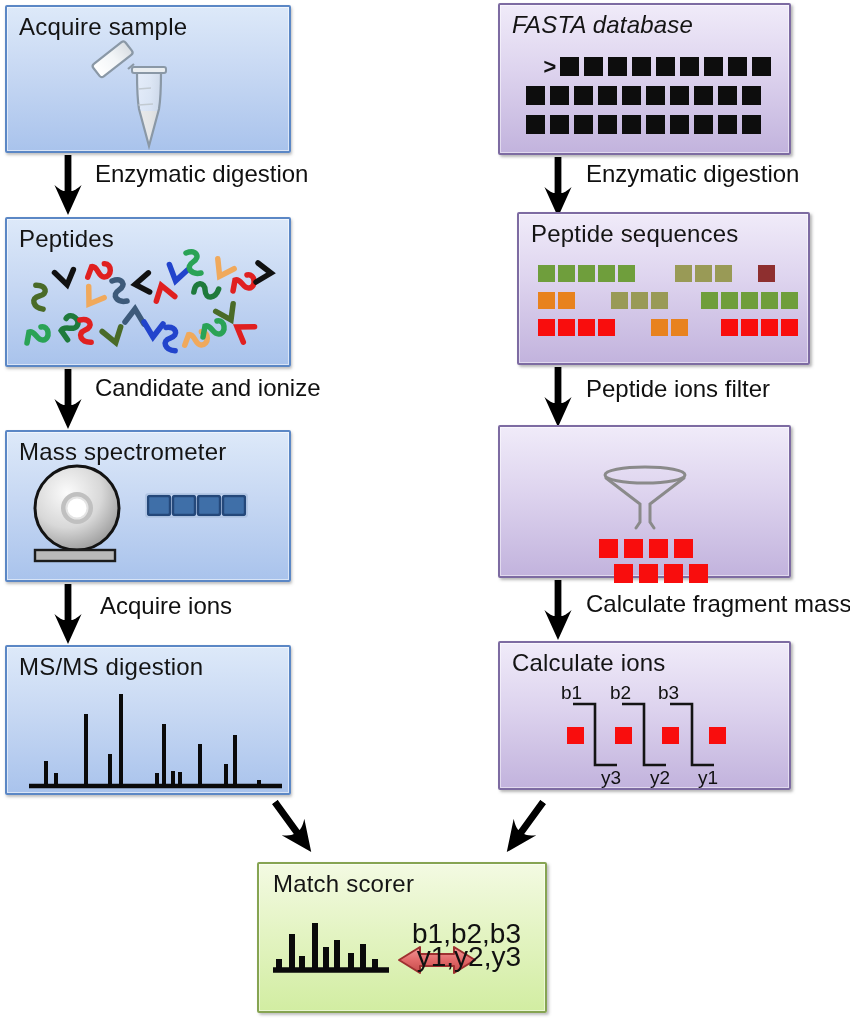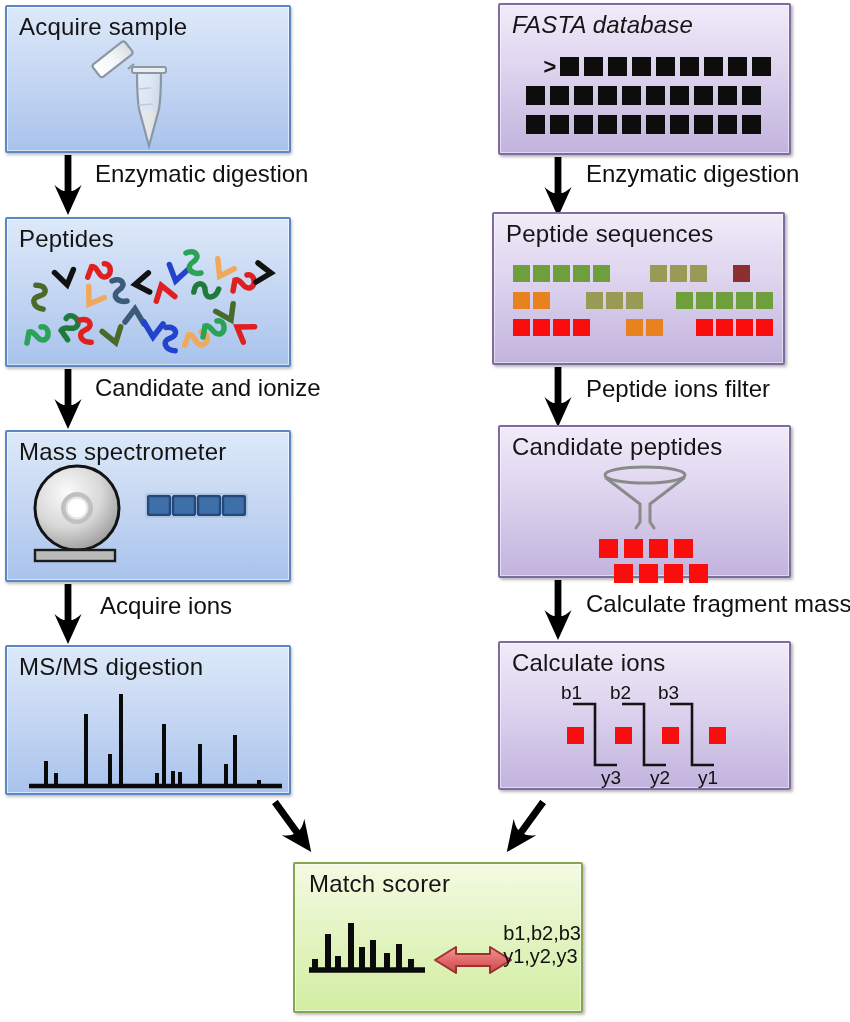--- a/index.html
+++ b/index.html
@@ -4,29 +4,29 @@
 <style>
   html,body{margin:0;padding:0;background:#ffffff;}
   #canvas{position:relative;width:850px;height:1022px;background:#ffffff;overflow:hidden;
           font-family:"Liberation Sans",sans-serif;color:#151515;}
   .box{position:absolute;border-radius:2px;}
   .box.blue{background:linear-gradient(180deg,#dde9f9 0%,#c7d8f3 45%,#a9c3ec 100%);
             border:2px solid #5b87c5;box-shadow:1px 2px 3px rgba(110,110,110,.45), inset 0 0 0 1px rgba(255,255,255,.55);}
   .box.purple{background:linear-gradient(180deg,#f0ebf9 0%,#ddd3ee 45%,#c2b3dd 100%);
             border:2px solid #7d6ba2;box-shadow:2px 2px 3px rgba(110,110,110,.5), inset 0 0 0 1px rgba(255,255,255,.5);}
   .box.green{background:linear-gradient(180deg,#f3fae2 0%,#e4f4c4 45%,#d2eda2 100%);
-            border:2px solid #86a452;box-shadow:2px 2px 3px rgba(110,110,110,.45), inset 0 0 0 1px rgba(255,255,255,.5);margin-left:36px;}
+            border:2px solid #86a452;box-shadow:2px 2px 3px rgba(110,110,110,.45), inset 0 0 0 1px rgba(255,255,255,.5);}
   .box-title{position:absolute;top:6px;left:12px;font-size:24px;letter-spacing:.2px;color:#141414;white-space:nowrap;}
   .arrow-label{position:absolute;font-size:24px;color:#101010;white-space:nowrap;}
   .abs{position:absolute;}
   .sq{display:inline-block;}
   .seq-row{position:absolute;height:17px;white-space:nowrap;font-size:0;}
   .fasta-row{position:absolute;height:19px;white-space:nowrap;font-size:0;}
   .fasta-prefix{display:inline-block;font-size:22px;font-weight:bold;color:#111;vertical-align:top;line-height:19px;}
-  .ion-text{position:absolute;right:0;top:58px;font-size:20px;line-height:23px;color:#111;}
+  .ion-text{position:absolute;right:24px;top:58px;text-align:right;font-size:28px;line-height:23px;color:#111;}
 </style>
 </head>
 <body>
 
 <div id="canvas">
 
   <div class="box blue" style="left:5px;top:5px;width:282px;height:144px;">
     <div class="box-title">Acquire sample</div>
     <svg class="abs" style="left:0;top:0;" width="282" height="144" viewBox="0 0 282 144">
       <defs>
@@ -145,36 +145,35 @@
         <div class="fasta-row" style="top: 29px; left: -17px;"><span class="sq" style="width: 19px; height: 19px; margin-right: 5px; background: rgb(13, 13, 13);"></span><span class="sq" style="width: 19px; height: 19px; margin-right: 5px; background: rgb(13, 13, 13);"></span><span class="sq" style="width: 19px; height: 19px; margin-right: 5px; background: rgb(13, 13, 13);"></span><span class="sq" style="width: 19px; height: 19px; margin-right: 5px; background: rgb(13, 13, 13);"></span><span class="sq" style="width: 19px; height: 19px; margin-right: 5px; background: rgb(13, 13, 13);"></span><span class="sq" style="width: 19px; height: 19px; margin-right: 5px; background: rgb(13, 13, 13);"></span><span class="sq" style="width: 19px; height: 19px; margin-right: 5px; background: rgb(13, 13, 13);"></span><span class="sq" style="width: 19px; height: 19px; margin-right: 5px; background: rgb(13, 13, 13);"></span><span class="sq" style="width: 19px; height: 19px; margin-right: 5px; background: rgb(13, 13, 13);"></span><span class="sq" style="width: 19px; height: 19px; margin-right: 5px; background: rgb(13, 13, 13);"></span></div>
         <div class="fasta-row" style="top: 58px; left: -17px;"><span class="sq" style="width: 19px; height: 19px; margin-right: 5px; background: rgb(13, 13, 13);"></span><span class="sq" style="width: 19px; height: 19px; margin-right: 5px; background: rgb(13, 13, 13);"></span><span class="sq" style="width: 19px; height: 19px; margin-right: 5px; background: rgb(13, 13, 13);"></span><span class="sq" style="width: 19px; height: 19px; margin-right: 5px; background: rgb(13, 13, 13);"></span><span class="sq" style="width: 19px; height: 19px; margin-right: 5px; background: rgb(13, 13, 13);"></span><span class="sq" style="width: 19px; height: 19px; margin-right: 5px; background: rgb(13, 13, 13);"></span><span class="sq" style="width: 19px; height: 19px; margin-right: 5px; background: rgb(13, 13, 13);"></span><span class="sq" style="width: 19px; height: 19px; margin-right: 5px; background: rgb(13, 13, 13);"></span><span class="sq" style="width: 19px; height: 19px; margin-right: 5px; background: rgb(13, 13, 13);"></span><span class="sq" style="width: 19px; height: 19px; margin-right: 5px; background: rgb(13, 13, 13);"></span></div>
       </div>
   </div>
 
   <svg class="abs" style="left:542px;top:157px;" width="32" height="60" viewBox="0 0 32 62">
     <path d="M16,62 L30,31 C25,35.5 21.5,37.2 19.5,37.2 L19.5,0 L12.5,0 L12.5,37.2 C10.5,37.2 7,35.5 2,31 Z" fill="#000"></path>
   </svg>
   <div class="arrow-label" style="left:586px;top:160px;">Enzymatic digestion</div>
 
-  <div class="box purple" style="left:492px;top:212px;width:289px;height:149px;text-decoration:underline;">
+  <div class="box purple" style="left:517px;top:212px;width:289px;height:149px;text-decoration:underline;">
     <div class="box-title">Peptide sequences</div>
     <div class="abs" style="left:19px;top:51px;width:265px;height:80px;" id="seq-rows">
         <div class="seq-row" style="top: 0px;"><span class="sq" style="width: 17px; height: 17px; margin-right: 3px; background: rgb(111, 158, 60);"></span><span class="sq" style="width: 17px; height: 17px; margin-right: 3px; background: rgb(111, 158, 60);"></span><span class="sq" style="width: 17px; height: 17px; margin-right: 3px; background: rgb(111, 158, 60);"></span><span class="sq" style="width: 17px; height: 17px; margin-right: 3px; background: rgb(111, 158, 60);"></span><span class="sq" style="width: 17px; height: 17px; margin-right: 3px; background: rgb(111, 158, 60);"></span><span class="sq" style="width: 37px; height: 17px;"></span><span class="sq" style="width: 17px; height: 17px; margin-right: 3px; background: rgb(153, 154, 86);"></span><span class="sq" style="width: 17px; height: 17px; margin-right: 3px; background: rgb(153, 154, 86);"></span><span class="sq" style="width: 17px; height: 17px; margin-right: 3px; background: rgb(153, 154, 86);"></span><span class="sq" style="width: 23px; height: 17px;"></span><span class="sq" style="width: 17px; height: 17px; margin-right: 3px; background: rgb(142, 47, 47);"></span></div>
         <div class="seq-row" style="top: 27px;"><span class="sq" style="width: 17px; height: 17px; margin-right: 3px; background: rgb(232, 130, 30);"></span><span class="sq" style="width: 17px; height: 17px; margin-right: 3px; background: rgb(232, 130, 30);"></span><span class="sq" style="width: 33px; height: 17px;"></span><span class="sq" style="width: 17px; height: 17px; margin-right: 3px; background: rgb(153, 154, 86);"></span><span class="sq" style="width: 17px; height: 17px; margin-right: 3px; background: rgb(153, 154, 86);"></span><span class="sq" style="width: 17px; height: 17px; margin-right: 3px; background: rgb(153, 154, 86);"></span><span class="sq" style="width: 30px; height: 17px;"></span><span class="sq" style="width: 17px; height: 17px; margin-right: 3px; background: rgb(111, 158, 60);"></span><span class="sq" style="width: 17px; height: 17px; margin-right: 3px; background: rgb(111, 158, 60);"></span><span class="sq" style="width: 17px; height: 17px; margin-right: 3px; background: rgb(111, 158, 60);"></span><span class="sq" style="width: 17px; height: 17px; margin-right: 3px; background: rgb(111, 158, 60);"></span><span class="sq" style="width: 17px; height: 17px; margin-right: 3px; background: rgb(111, 158, 60);"></span></div>
         <div class="seq-row" style="top: 54px;"><span class="sq" style="width: 17px; height: 17px; margin-right: 3px; background: rgb(249, 13, 13);"></span><span class="sq" style="width: 17px; height: 17px; margin-right: 3px; background: rgb(249, 13, 13);"></span><span class="sq" style="width: 17px; height: 17px; margin-right: 3px; background: rgb(249, 13, 13);"></span><span class="sq" style="width: 17px; height: 17px; margin-right: 3px; background: rgb(249, 13, 13);"></span><span class="sq" style="width: 33px; height: 17px;"></span><span class="sq" style="width: 17px; height: 17px; margin-right: 3px; background: rgb(232, 130, 30);"></span><span class="sq" style="width: 17px; height: 17px; margin-right: 3px; background: rgb(232, 130, 30);"></span><span class="sq" style="width: 30px; height: 17px;"></span><span class="sq" style="width: 17px; height: 17px; margin-right: 3px; background: rgb(249, 13, 13);"></span><span class="sq" style="width: 17px; height: 17px; margin-right: 3px; background: rgb(249, 13, 13);"></span><span class="sq" style="width: 17px; height: 17px; margin-right: 3px; background: rgb(249, 13, 13);"></span><span class="sq" style="width: 17px; height: 17px; margin-right: 3px; background: rgb(249, 13, 13);"></span></div>
       </div>
   </div>
 
   <svg class="abs" style="left:542px;top:367px;" width="32" height="60" viewBox="0 0 32 62">
     <path d="M16,62 L30,31 C25,35.5 21.5,37.2 19.5,37.2 L19.5,0 L12.5,0 L12.5,37.2 C10.5,37.2 7,35.5 2,31 Z" fill="#000"></path>
   </svg>
   <div class="arrow-label" style="left:586px;top:375px;">Peptide ions filter</div>
 
   <div class="box purple" style="left:498px;top:425px;width:289px;height:149px;">
-    <div class="box-title">Candidate peptides</div>
     <svg class="abs" style="left:95px;top:38px;" width="100" height="70" viewBox="0 0 100 70">
       <ellipse cx="50" cy="10" rx="40" ry="8" fill="none" stroke="#8a8a8a" stroke-width="3"></ellipse>
       <path d="M11,13 L45,39 L45,57 L41,63" fill="none" stroke="#8a8a8a" stroke-width="3" stroke-linecap="round"></path>
       <path d="M89,13 L55,39 L55,57 L59,63" fill="none" stroke="#8a8a8a" stroke-width="3" stroke-linecap="round"></path>
     </svg>
     <div id="cand-squares">
         <div class="seq-row" style="left: 99px; top: 112px;"><span class="sq" style="width: 19px; height: 19px; margin-right: 6px; background: rgb(249, 13, 13);"></span><span class="sq" style="width: 19px; height: 19px; margin-right: 6px; background: rgb(249, 13, 13);"></span><span class="sq" style="width: 19px; height: 19px; margin-right: 6px; background: rgb(249, 13, 13);"></span><span class="sq" style="width: 19px; height: 19px; margin-right: 6px; background: rgb(249, 13, 13);"></span></div>
         <div class="seq-row" style="left: 114px; top: 137px;"><span class="sq" style="width: 19px; height: 19px; margin-right: 6px; background: rgb(249, 13, 13);"></span><span class="sq" style="width: 19px; height: 19px; margin-right: 6px; background: rgb(249, 13, 13);"></span><span class="sq" style="width: 19px; height: 19px; margin-right: 6px; background: rgb(249, 13, 13);"></span><span class="sq" style="width: 19px; height: 19px; margin-right: 6px; background: rgb(249, 13, 13);"></span></div>
       </div>
   </div>

